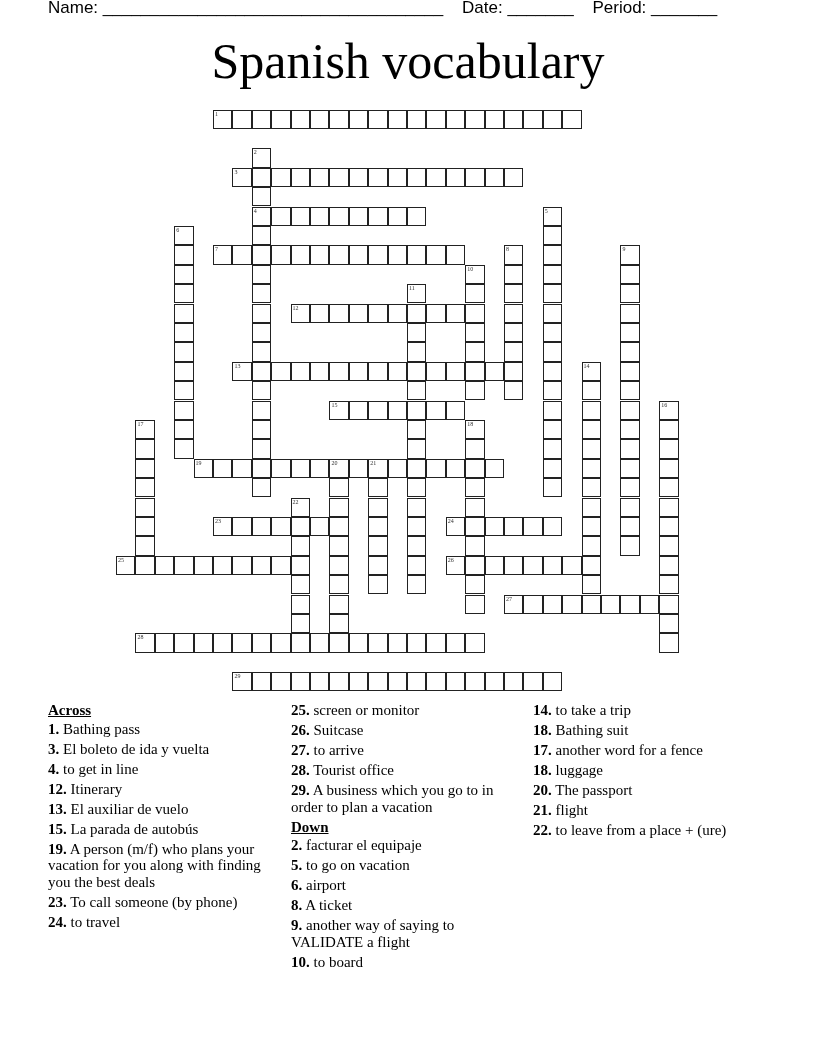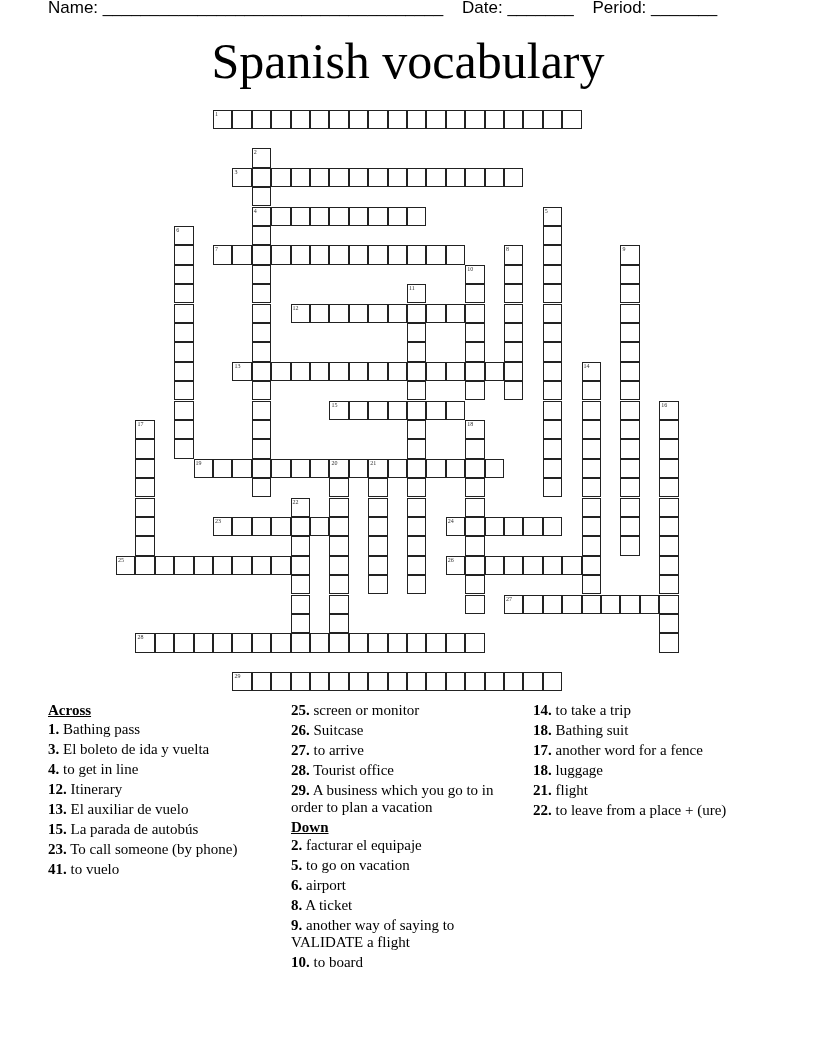--- a/index.html
+++ b/index.html
@@ -397,22 +397,23 @@
 
 <div class="clues" style="left:48px;top:702px;width:235px;">
   <div class="h">Across</div>
   <div id="col1">
       <div class="c"><b>1.</b><span> Bathing pass</span></div>
       <div class="c"><b>3.</b><span> El boleto de ida y vuelta</span></div>
       <div class="c"><b>4.</b><span> to get in line</span></div>
       <div class="c"><b>12.</b><span> Itinerary</span></div>
       <div class="c"><b>13.</b><span> El auxiliar de vuelo</span></div>
       <div class="c"><b>15.</b><span> La parada de autobús</span></div>
+      <div class="c"><b>19.</b><span> A person (m/f) who plans your vacation for you along with finding you the best deals</span></div>
       <div class="c"><b>23.</b><span> To call someone (by phone)</span></div>
-      <div class="c"><b>41.</b><span> to vuelo</span></div>
+      <div class="c"><b>24.</b><span> to travel</span></div>
     </div>
 </div>
 <div class="clues" style="left:291px;top:702px;width:230px;">
   <div id="col2a">
       <div class="c"><b>25.</b><span> screen or monitor</span></div>
       <div class="c"><b>26.</b><span> Suitcase</span></div>
       <div class="c"><b>27.</b><span> to arrive</span></div>
       <div class="c"><b>28.</b><span> Tourist office</span></div>
       <div class="c"><b>29.</b><span> A business which you go to in order to plan a vacation</span></div>
     </div>
@@ -425,16 +426,17 @@
       <div class="c"><b>9.</b><span> another way of saying to VALIDATE a flight</span></div>
       <div class="c"><b>10.</b><span> to board</span></div>
     </div>
 </div>
 <div class="clues" style="left:533px;top:702px;width:230px;">
   <div id="col3">
       <div class="c"><b>14.</b><span> to take a trip</span></div>
       <div class="c"><b>18.</b><span> Bathing suit</span></div>
       <div class="c"><b>17.</b><span> another word for a fence</span></div>
       <div class="c"><b>18.</b><span> luggage</span></div>
+      <div class="c"><b>20.</b><span> The passport</span></div>
       <div class="c"><b>21.</b><span> flight</span></div>
       <div class="c"><b>22.</b><span> to leave from a place + (ure)</span></div>
     </div>
 </div>
 
 </body></html>

